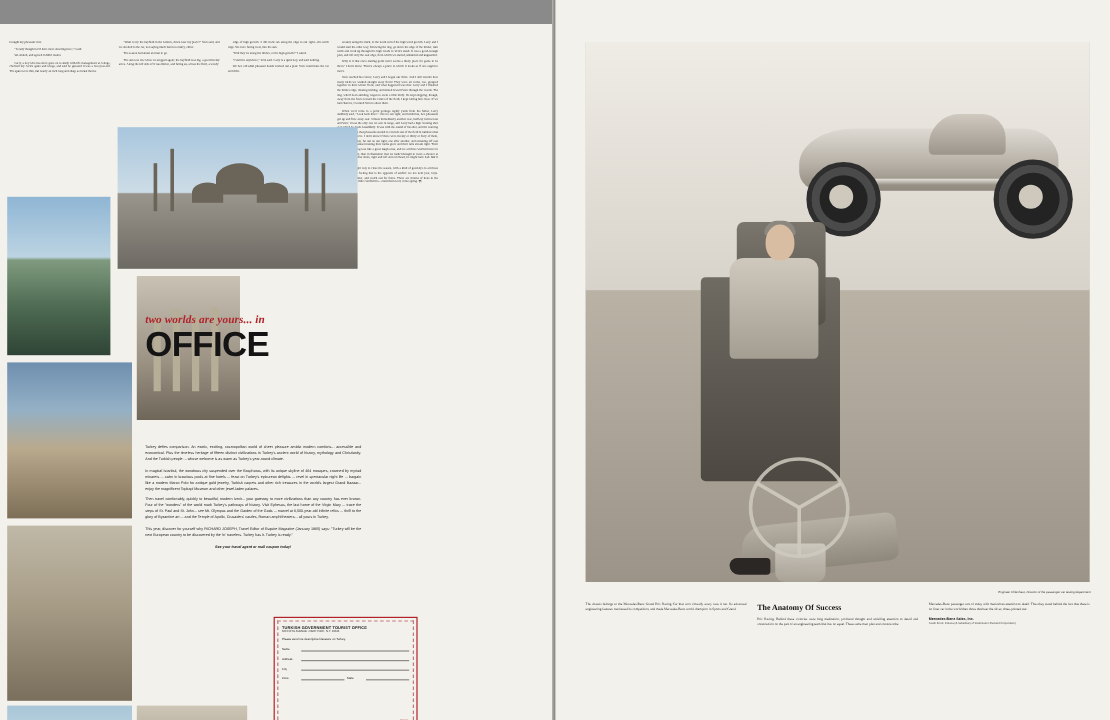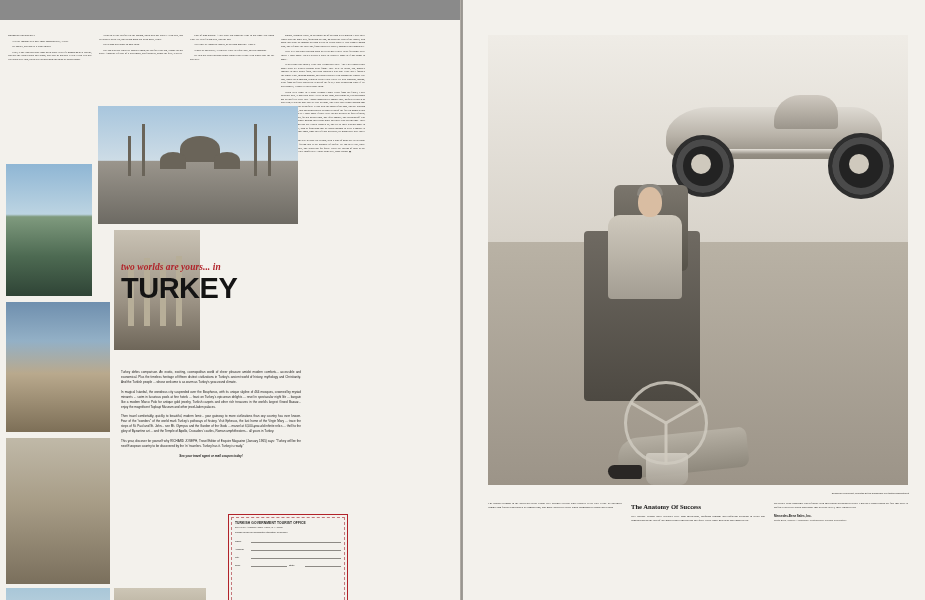--- a/index.html
+++ b/index.html
@@ -181,21 +181,21 @@
       <div class="ph ph7">
         <div class="col" style="left:16px;top:30px;height:54px;"></div>
         <div class="col" style="left:34px;top:26px;height:58px;"></div>
         <div class="col" style="left:52px;top:30px;height:54px;"></div>
         <div class="col" style="left:70px;top:24px;height:60px;"></div>
       </div>
     </div>
 
     <div class="headline">
       <div class="kicker">two worlds are yours... in</div>
-      <div class="bigword">TURKEY</div>
+      <div class="bigword">OFFICE</div>
     </div>
 
     <div class="blurb">
       <p>Turkey defies comparison. An exotic, exciting, cosmopolitan world of sheer pleasure amidst modern comforts... accessible and economical. Plus the timeless heritage of fifteen distinct civilizations in Turkey's ancient world of history, mythology and Christianity. And the Turkish people ... whose welcome is as warm as Turkey's year-round climate.</p>
       <p>In magical Istanbul, the wondrous city suspended over the Bosphorus, with its unique skyline of 464 mosques, crowned by myriad minarets ... swim in luxurious pools at fine hotels ... feast on Turkey's epicurean delights ... revel in spectacular night life ... bargain like a modern Marco Polo for antique gold jewelry, Turkish carpets and other rich treasures in the world's largest Grand Bazaar... enjoy the magnificent Topkapi Museum and other jewel-laden palaces.</p>
       <p>Then travel comfortably, quickly to beautiful, modern Izmir... your gateway to more civilizations than any country has ever known. Four of the "wonders" of the world mark Turkey's pathways of history. Visit Ephesus, the last home of the Virgin Mary ... trace the steps of St. Paul and St. John... see Mt. Olympus and the Garden of the Gods ... marvel at 6,500-year-old infinite relics ... thrill to the glory of Byzantine art ... and the Temple of Apollo, Crusaders' castles, Roman amphitheaters... all yours in Turkey.</p>
       <p>This year, discover for yourself why RICHARD JOSEPH, Travel Editor of Esquire Magazine (January 1965) says: "Turkey will be the next European country to be discovered by the 'in' travelers. Turkey has it. Turkey is ready."</p>
       <p class="center">See your travel agent or mail coupon today!</p>
     </div>
 

